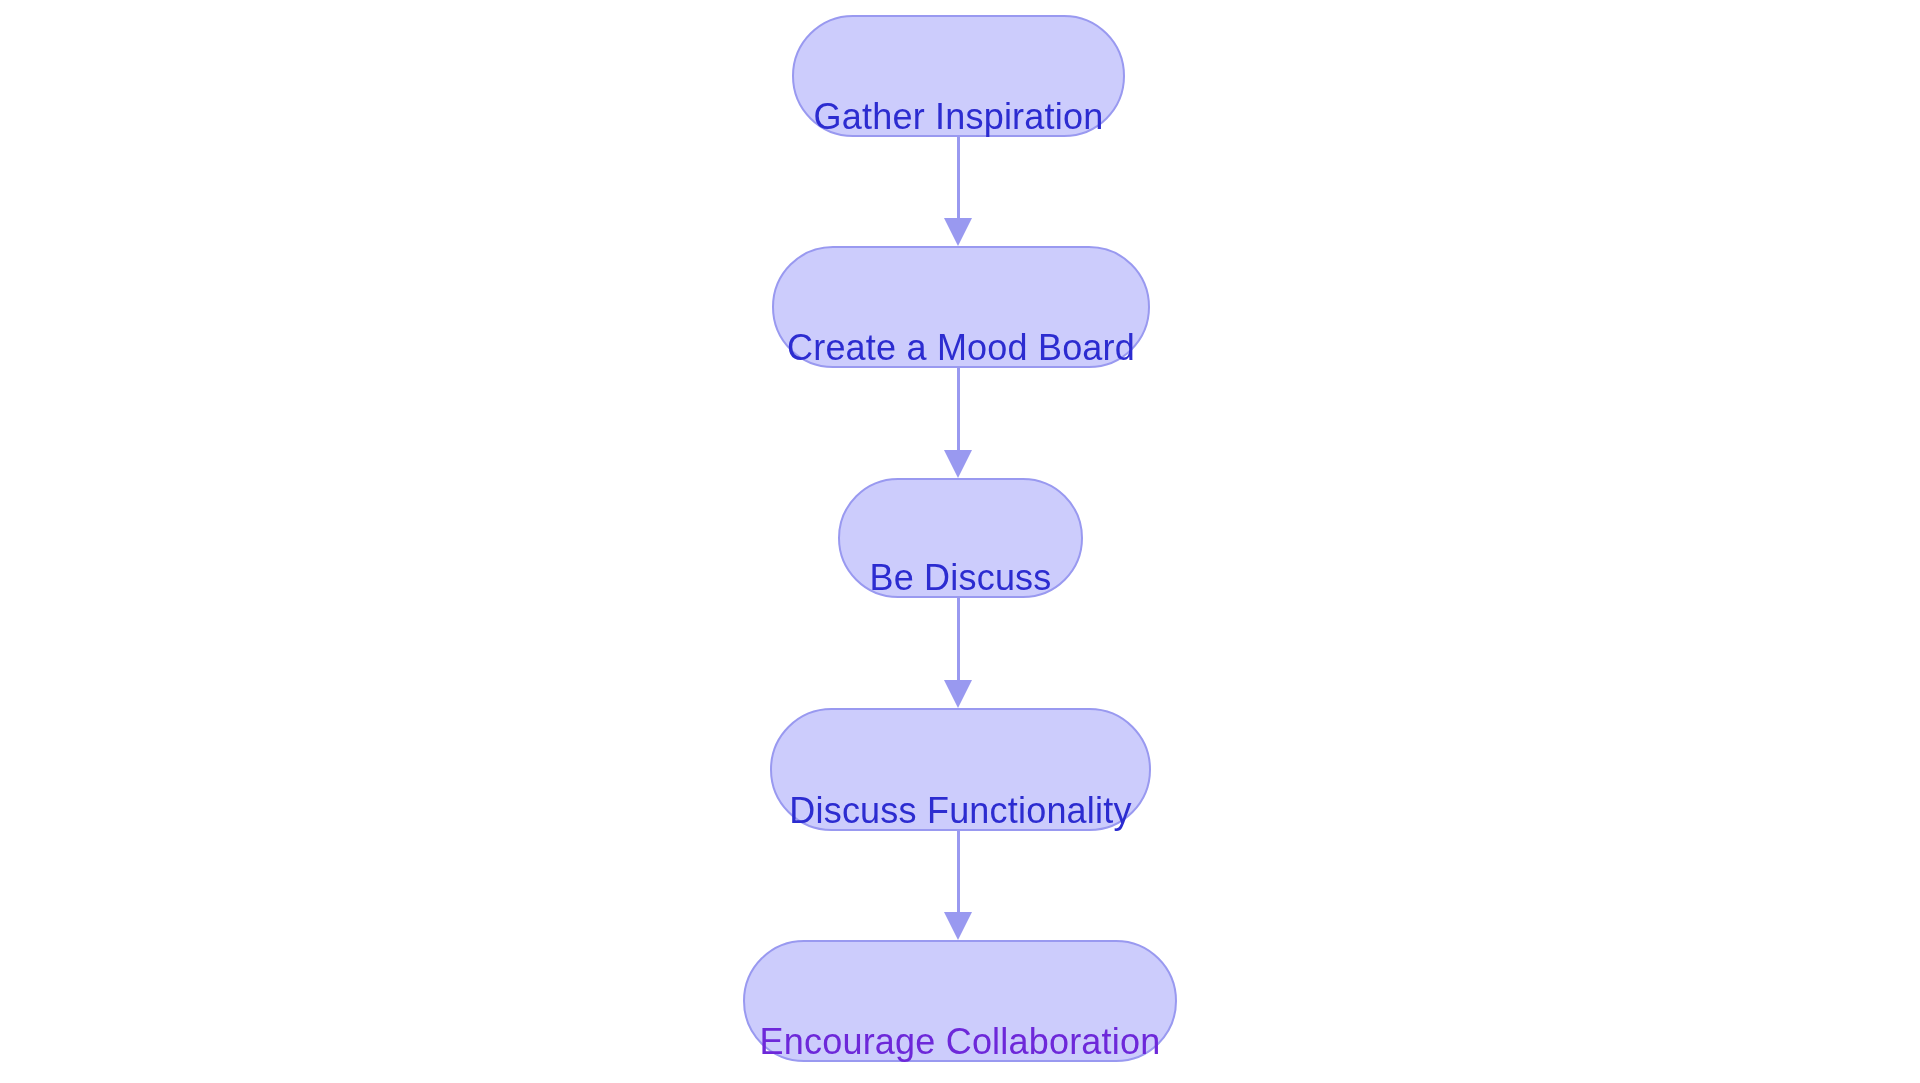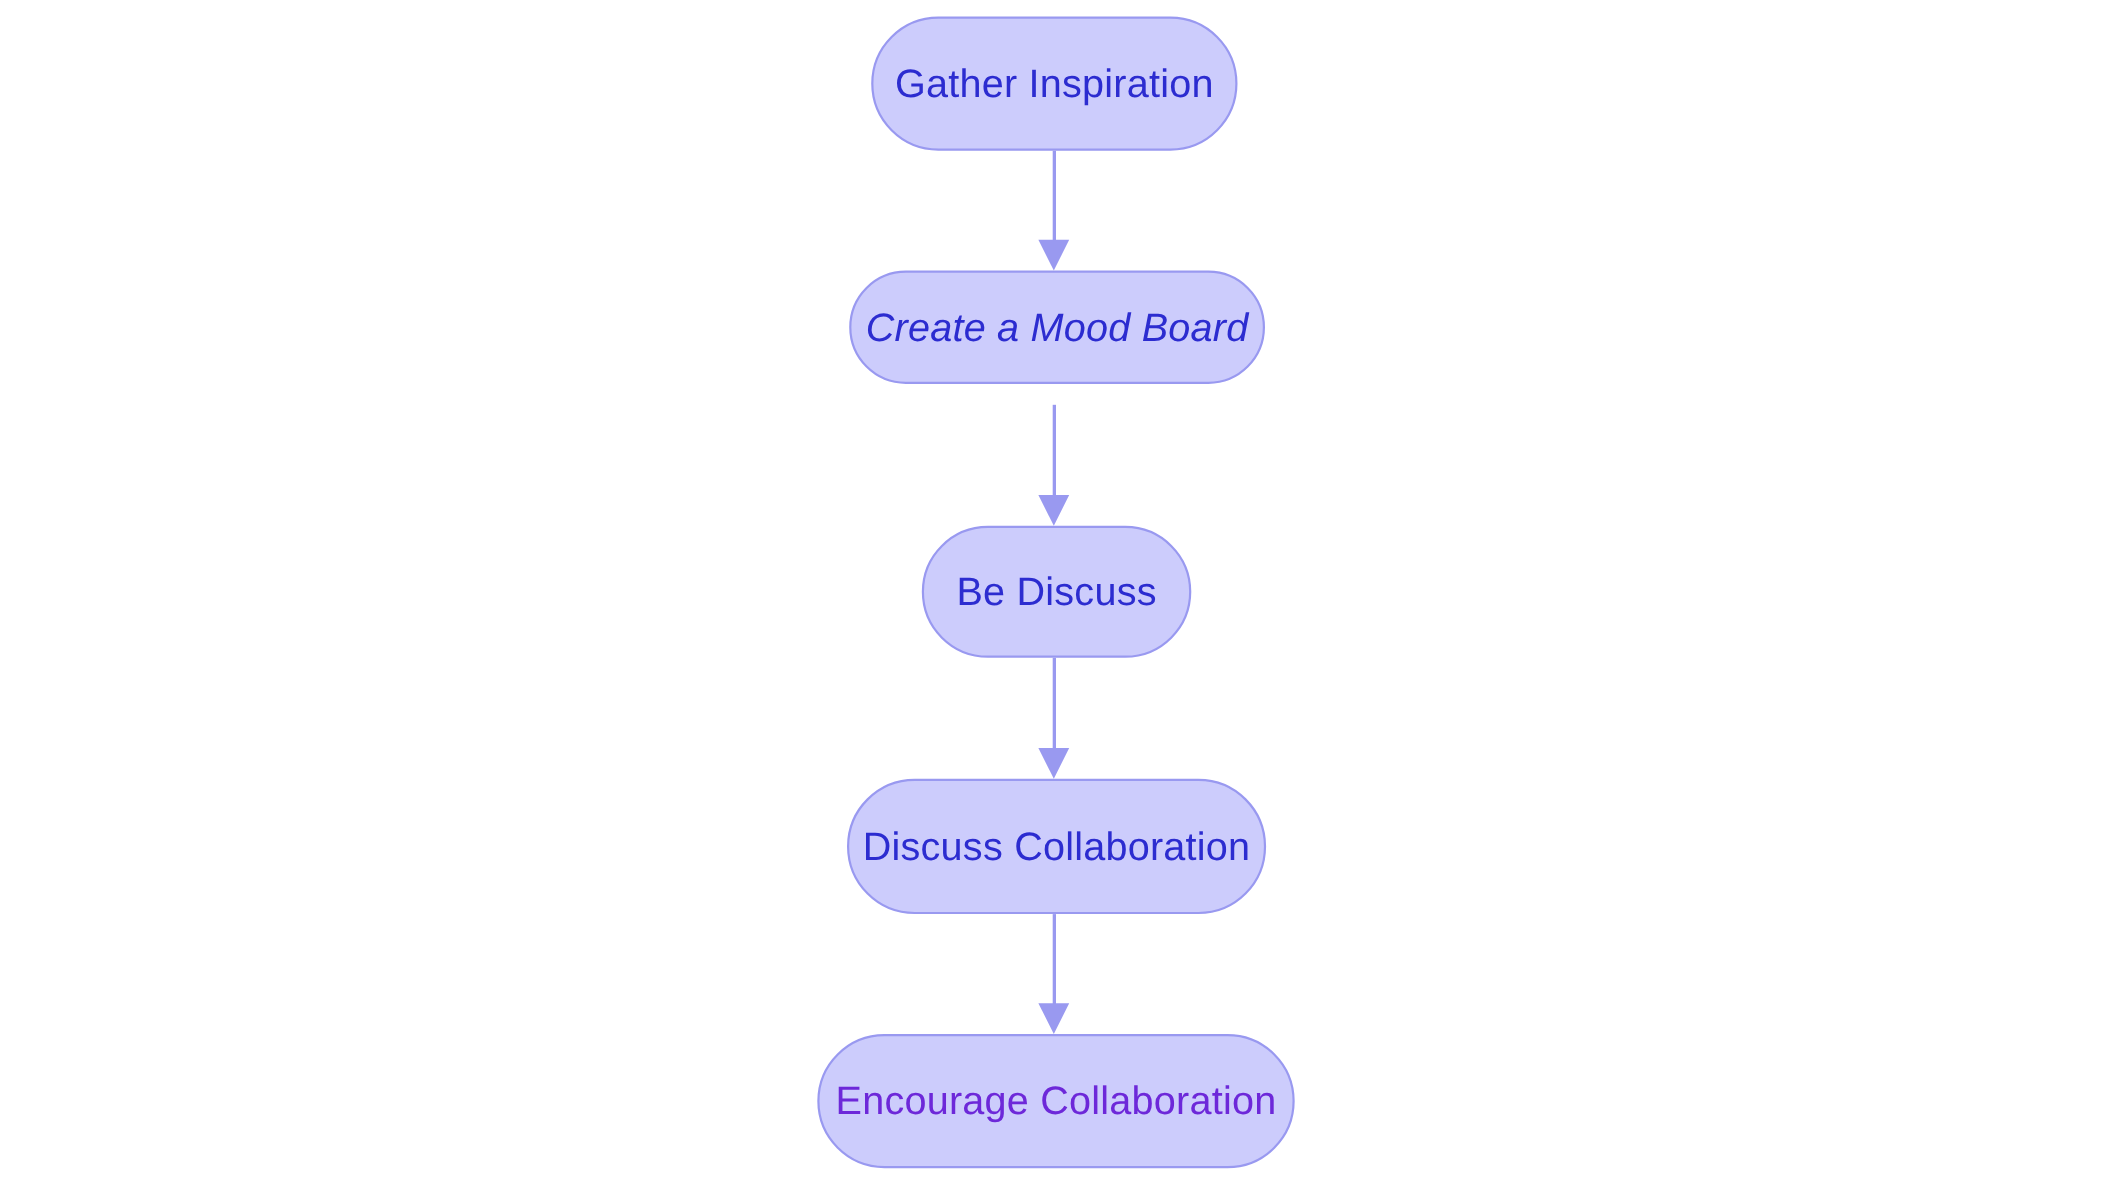--- a/index.html
+++ b/index.html
@@ -16,21 +16,21 @@
   #flowchart {
     position: relative;
     width: 1920px;
     height: 1083px;
     background: #ffffff;
   }
   .node {
     position: absolute;
     box-sizing: border-box;
     display: flex;
-    align-items: center;
+    align-items: flex-end;
     justify-content: center;
     background: #ccccfc;
     border: 2px solid #9999f0;
     border-radius: 999px;
     color: #2c2cd0;
     font-size: 36px;
     font-weight: 400;
     letter-spacing: 0.2px;
     white-space: nowrap;
     line-height: 1;
@@ -80,26 +80,26 @@
       </div>
       <div class="edge" style="left: 956.5px; top: 831px; width: 3px; height: 109px;">
         <div class="edge-line" style="height: 83px; background: rgb(153, 153, 240);"></div>
         <div class="edge-head" style="left: -12.5px; top: 81px; border-top-color: rgb(153, 153, 240);"></div>
       </div>
     </div>
   <div id="node-layer">
       <div class="node" style="left: 792px; top: 15px; width: 333px; height: 122px; background: rgb(204, 204, 252); border-color: rgb(153, 153, 240); color: rgb(44, 44, 208);">
         <span class="node-label">Gather Inspiration</span>
       </div>
-      <div class="node" style="left: 772px; top: 246px; width: 378px; height: 103px; background: rgb(204, 204, 252); border-color: rgb(153, 153, 240); color: rgb(44, 44, 208); font-style: italic;">
+      <div class="node" style="left: 772px; top: 246px; width: 378px; height: 122px; background: rgb(204, 204, 252); border-color: rgb(153, 153, 240); color: rgb(44, 44, 208);">
         <span class="node-label">Create a Mood Board</span>
       </div>
       <div class="node" style="left: 838px; top: 478px; width: 245px; height: 120px; background: rgb(204, 204, 252); border-color: rgb(153, 153, 240); color: rgb(44, 44, 208);">
         <span class="node-label">Be Discuss</span>
       </div>
       <div class="node" style="left: 770px; top: 708px; width: 381px; height: 123px; background: rgb(204, 204, 252); border-color: rgb(153, 153, 240); color: rgb(44, 44, 208);">
-        <span class="node-label">Discuss Collaboration</span>
+        <span class="node-label">Discuss Functionality</span>
       </div>
       <div class="node" style="left: 743px; top: 940px; width: 434px; height: 122px; background: rgb(204, 204, 252); border-color: rgb(153, 153, 240); color: #6d28d9;">
         <span class="node-label">Encourage Collaboration</span>
       </div>
     </div>
 </div>
 
 </body></html>

